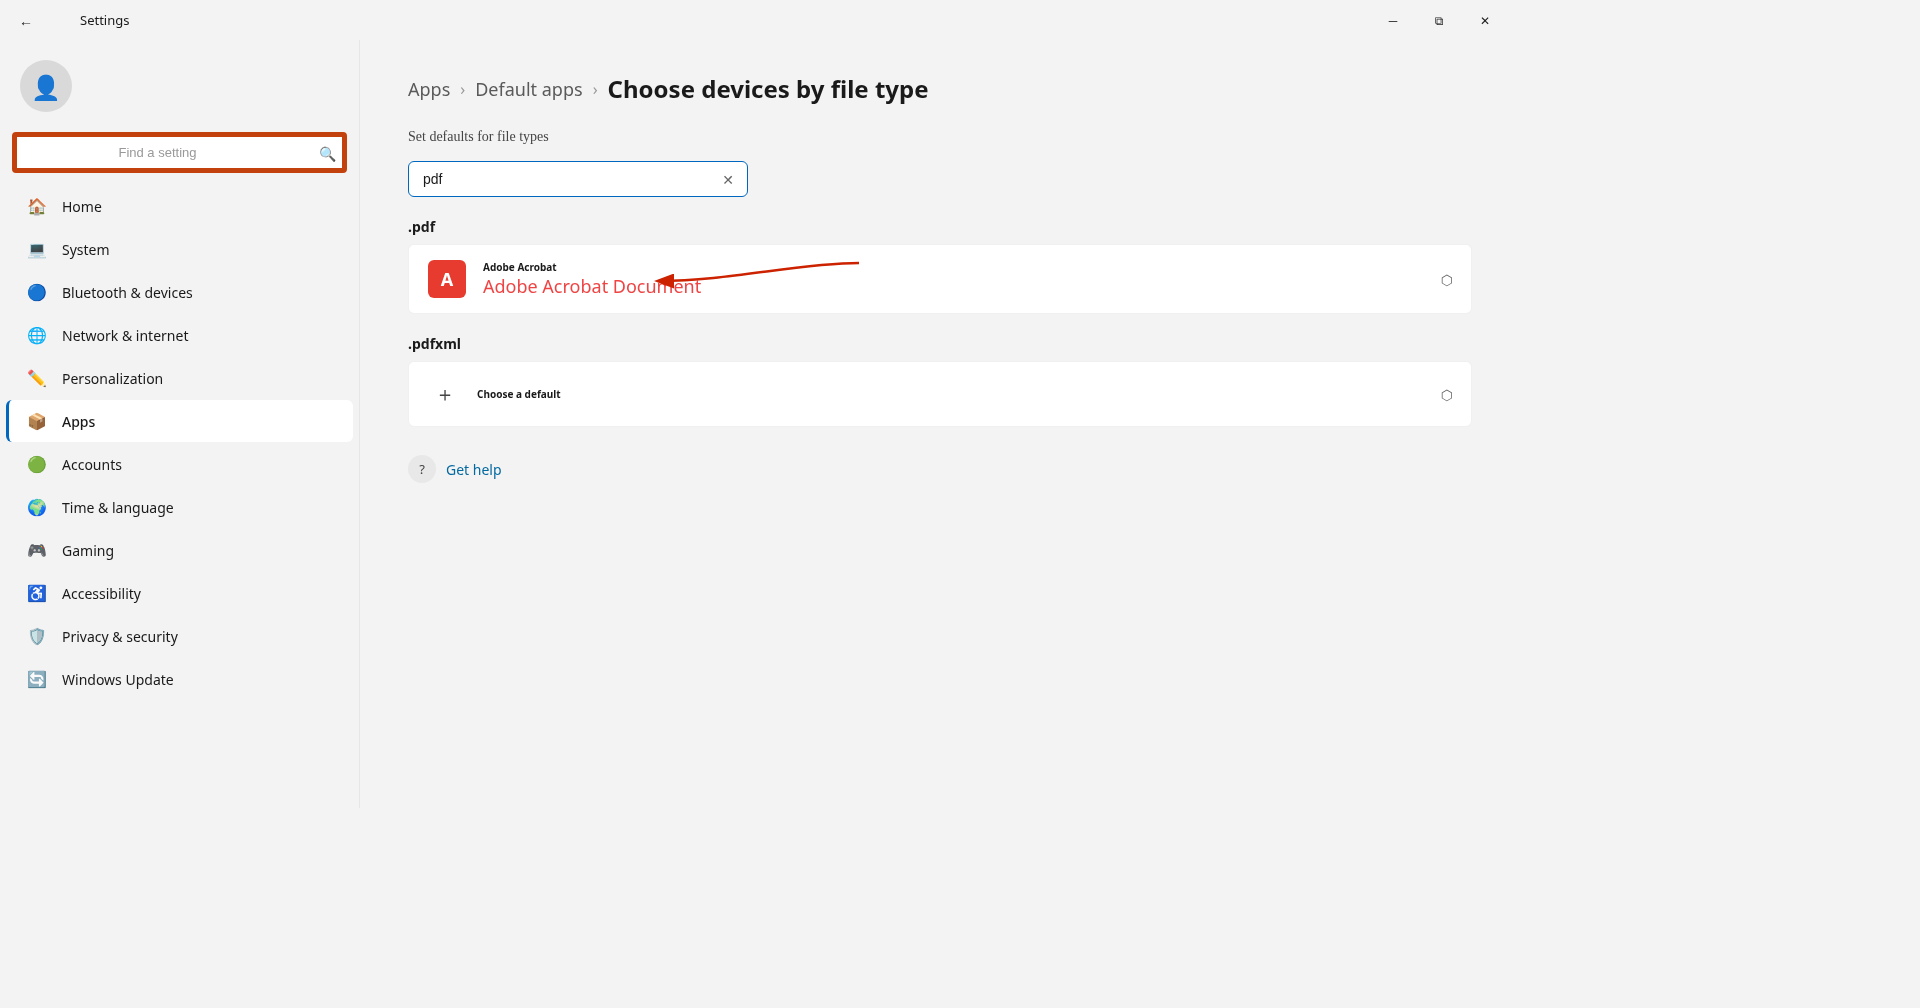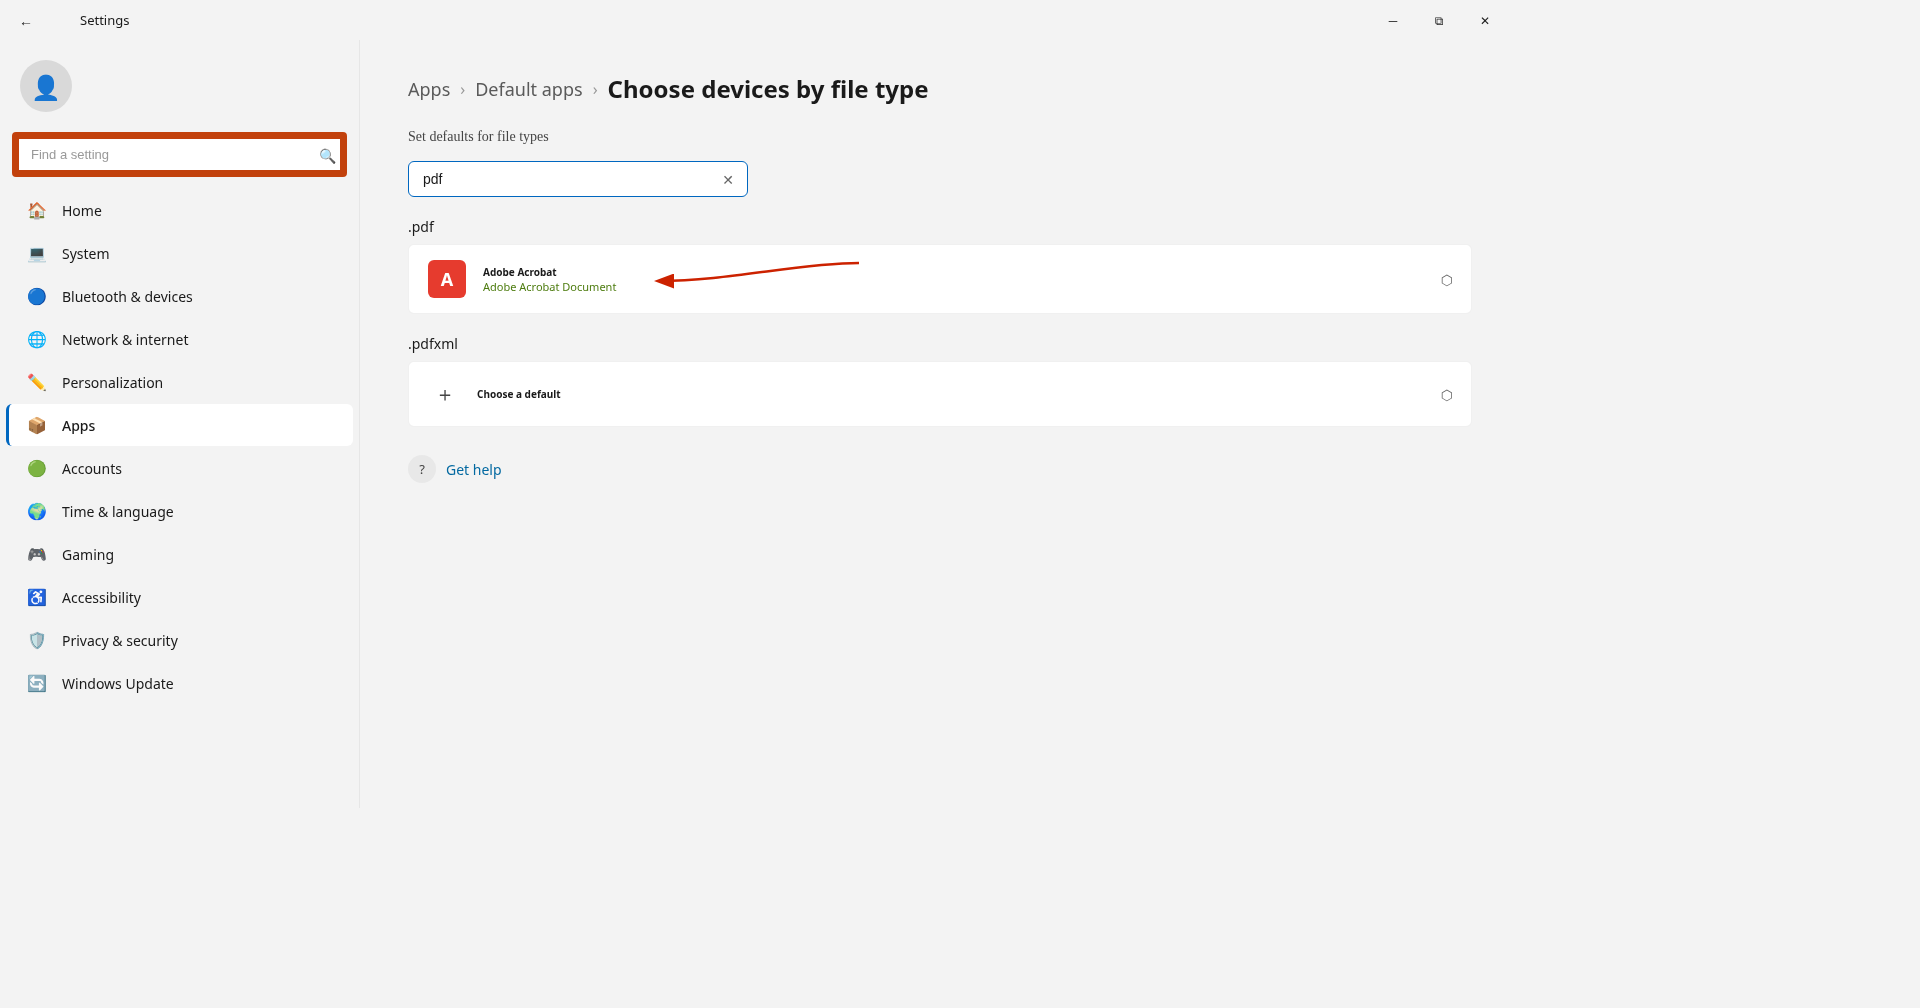--- a/index.html
+++ b/index.html
@@ -79,26 +79,27 @@
       color: #5a5a5a;
       font-size: 24px;
     }
     .search-box {
       margin: 4px 12px 12px 12px;
       position: relative;
     }
     .search-box input {
       width: 100%;
       padding: 8px 56px 8px 12px;
-      border: 7px solid #c2410c;
+      border: 5px solid #c2410c;
       border-radius: 4px;
       background: white;
       font-size: 13px;
       color: #1a1a1a;
       outline: none;
+      text-align: center;
     }
     .search-box input::placeholder { color: #999; }
     .search-icon-wrap {
       position: absolute;
       right: 10px; top: 50%;
       transform: translateY(-50%);
       color: #666;
       font-size: 14px;
     }
 
@@ -190,21 +191,21 @@
       width: 20px; height: 20px;
       display: flex; align-items: center; justify-content: center;
       border-radius: 50%;
     }
 
     
     .filetype-label {
       font-size: 14px;
       color: #1a1a1a;
       margin-bottom: 8px;
-      font-weight: 400;
+      font-weight: 700;
     }
 
     .filetype-row {
       background: white;
       border-radius: 6px;
       display: flex;
       align-items: center;
       padding: 14px 18px;
       margin-bottom: 4px;
       cursor: pointer;
@@ -229,22 +230,22 @@
       font-weight: 700;
     }
 
     .app-text { flex: 1; }
     .app-name {
       font-size: 10px;
       color: #1a1a1a;
       font-weight: 700;
     }
     .app-desc {
-      font-size: 11px;
-      color: #4d7c0f;
+      font-size: 18px;
+      color: #ef4444;
     }
 
     .external-icon {
       color: #666;
       font-size: 14px;
       margin-left: 12px;
     }
 
     .plus-icon-wrap {
       width: 36px; height: 36px;

